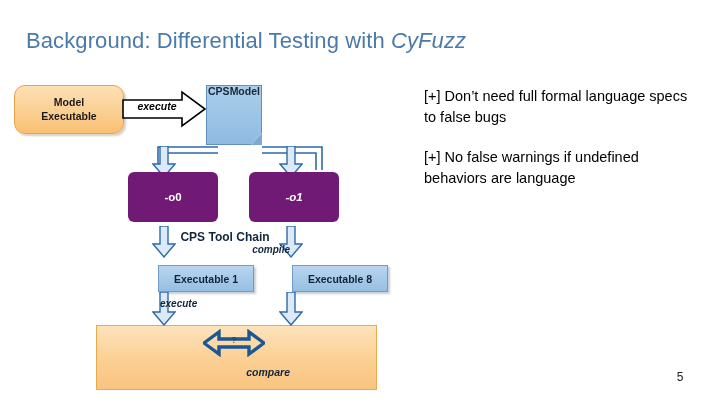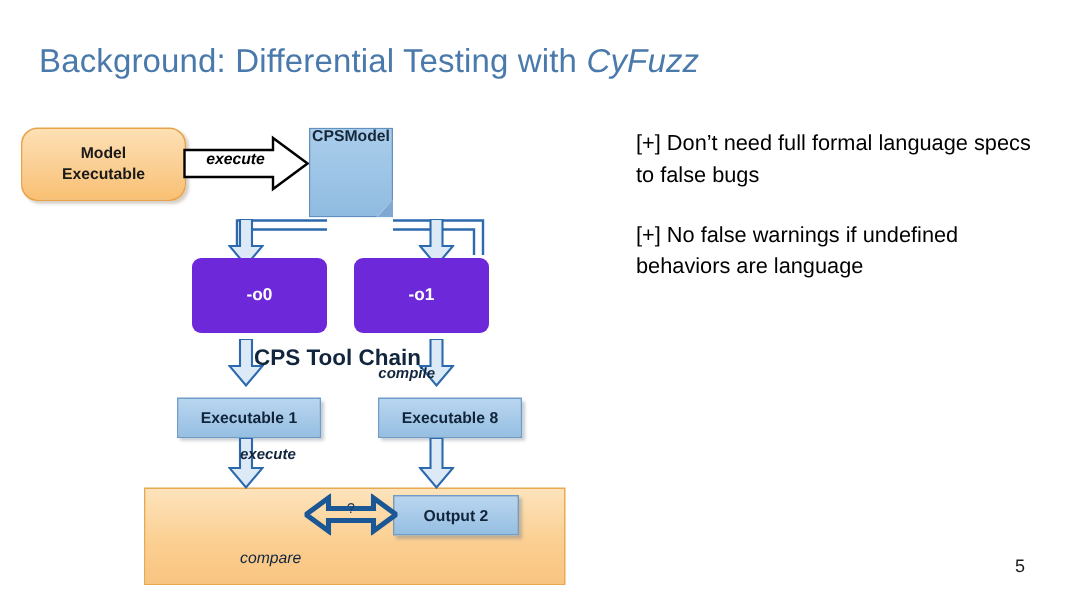--- a/index.html
+++ b/index.html
@@ -162,39 +162,39 @@
     height: 42px;
   }
 
   
   .opt-box {
     position: absolute;
     top: 102px;
     width: 90px;
     height: 50px;
     border-radius: 6px;
-    background: #6d28d9;
+    background: #701a75;
     display: flex;
     align-items: center;
     justify-content: center;
     font-size: 11.5px;
     font-weight: bold;
     color: #ffffff;
   }
   .opt-o0 { left: 128px; }
-  .opt-o1 { left: 236px; }
+  .opt-o1 { left: 249px; font-style: italic; }
 
   
   .toolchain-label {
     position: absolute;
     left: 160px;
     top: 160px;
     width: 130px;
     text-align: center;
-    font-size: 15px;
+    font-size: 12px;
     font-weight: bold;
     color: #11263d;
   }
   .compile-label {
     position: absolute;
     left: 160px;
     top: 174px;
     width: 130px;
     text-align: right;
     font-size: 10px;
@@ -220,20 +220,21 @@
     height: 25px;
     background: linear-gradient(to bottom, #b9d6ef 0%, #a8cae9 50%, #95bfe2 100%);
     border: 1px solid #6f9cc8;
     box-shadow: 2px 2px 2px rgba(90,110,130,0.35);
     display: flex;
     align-items: center;
     justify-content: center;
     font-size: 10.5px;
     font-weight: bold;
     color: #10243a;
+    margin-left: 40px;
   }
   .exec1 { left: 118px; top: 195px; width: 94px; }
   .exec2 { left: 252px; top: 195px; width: 94px; }
   .out1  { left: 123px; top: 260px; width: 82px; }
   .out2  { left: 262px; top: 260px; width: 82px; }
 
   .execute-label {
     position: absolute;
     left: 160px;
     top: 228px;
@@ -242,23 +243,23 @@
     font-size: 10px;
     font-weight: bold;
     font-style: italic;
     color: #11263d;
   }
   .compare-label {
     position: absolute;
     left: 160px;
     top: 296px;
     width: 130px;
-    text-align: left;
-    font-size: 10.5px;
-    font-weight: normal;
+    text-align: right;
+    font-size: 10.5px;
+    font-weight: bold;
     font-style: italic;
     color: #11263d;
   }
 
   
   .qarrow {
     position: absolute;
     left: 203px;
     top: 259px;
     width: 62px;
@@ -364,23 +365,20 @@
     </div>
 
     <svg class="down-arrow da-exec-l" viewBox="0 0 24 34" xmlns="http://www.w3.org/2000/svg">
       <polygon points="8,0 16,0 16,20 23,20 12,33 1,20 8,20" fill="#dce9f6" stroke="#2d6aad" stroke-width="1.4" stroke-linejoin="miter"></polygon>
     </svg>
     <svg class="down-arrow da-exec-r" viewBox="0 0 24 34" xmlns="http://www.w3.org/2000/svg">
       <polygon points="8,0 16,0 16,20 23,20 12,33 1,20 8,20" fill="#dce9f6" stroke="#2d6aad" stroke-width="1.4" stroke-linejoin="miter"></polygon>
     </svg>
     <div class="execute-label">execute</div>
 
-    <div class="plate out2">
-      <span>Output 2</span>
-    </div>
 
     <svg class="qarrow" viewBox="0 0 62 28" xmlns="http://www.w3.org/2000/svg">
       <polygon points="1,14 16,3 16,10 46,10 46,3 61,14 46,25 46,18 16,18 16,25" fill="none" stroke="#1b5794" stroke-width="3.4" stroke-linejoin="miter"></polygon>
     </svg>
     <div class="qmark">?</div>
 
     <div class="compare-label">compare</div>
 
   </div>
 

